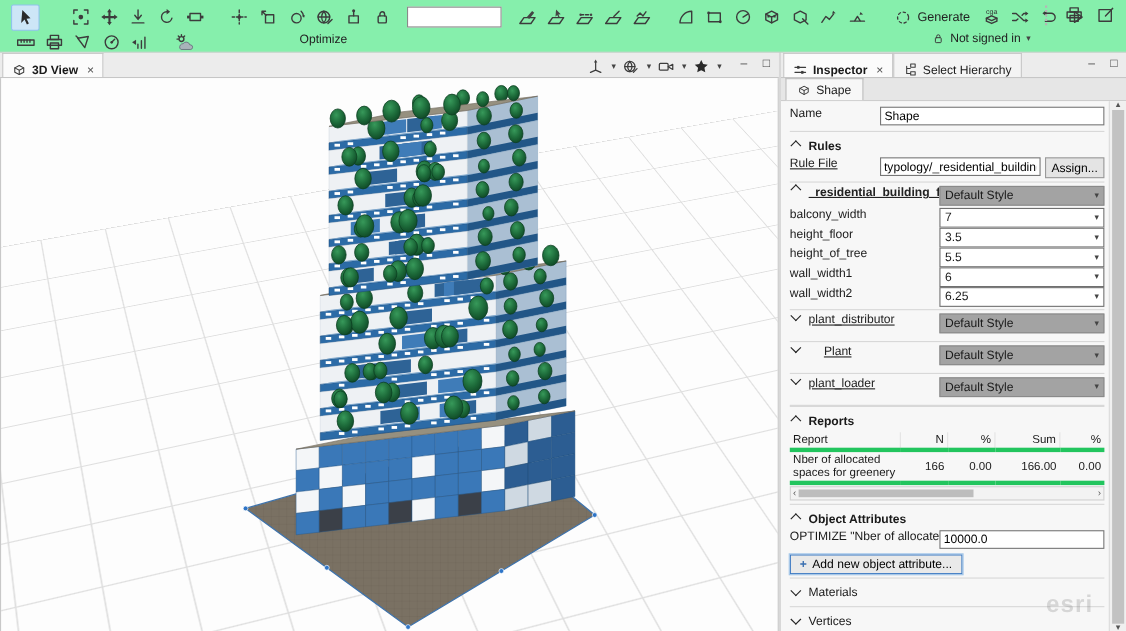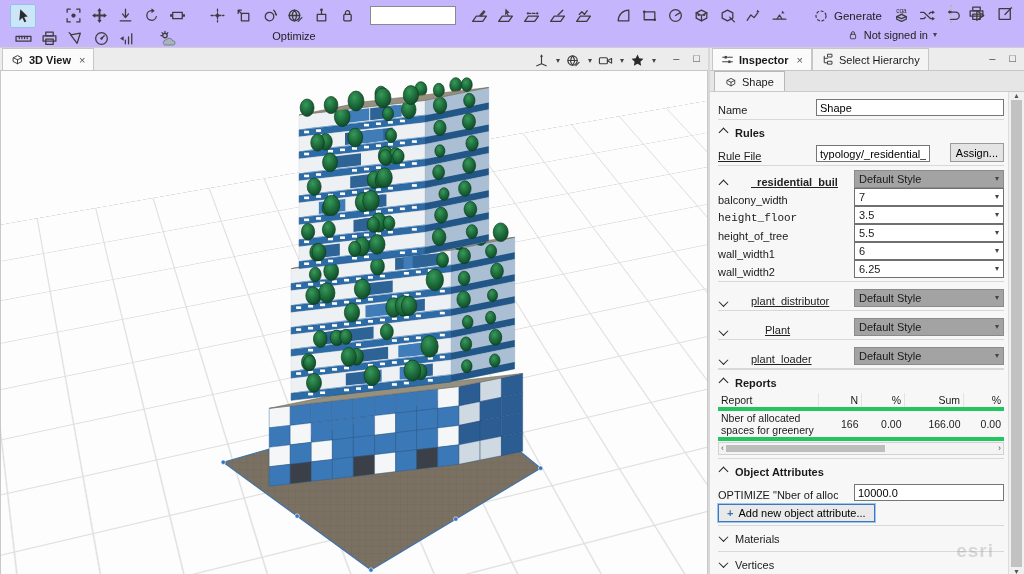--- a/index.html
+++ b/index.html
@@ -1,20 +1,20 @@
 <!DOCTYPE html>
 <html><head>
 <meta charset="utf-8">
 <style>
   html,body{margin:0;padding:0;background:#ddd;}
   body{font-family:"Liberation Sans",sans-serif;font-size:11px;color:#1a1a1a;}
   .app{position:relative;width:1024px;height:574px;background:#f0f0f0;overflow:hidden;}
 
   
-  .toolbar{height:47px;background:#c4b5fd;border-bottom:1px solid #cfcfcf;position:relative;}
+  .toolbar{height:47px;background:#86efac;border-bottom:1px solid #cfcfcf;position:relative;}
   .trow{display:flex;align-items:center;height:27px;padding:2px 6px 0 10px;}
   .trow2{display:flex;align-items:center;height:18px;padding:0 6px 0 10px;position:relative;}
   .tbtn{width:24px;height:22px;display:flex;align-items:center;justify-content:center;border:1px solid transparent;border-radius:2px;flex:none;}
   .tbtn.sm{height:17px;}
   .tbtn.active{background:#cde6f7;border-color:#8fc3ec;}
   .tbtn svg{width:17px;height:17px;}
   .ic{fill:none;stroke:#3c3c3c;stroke-width:1.2;stroke-linecap:round;stroke-linejoin:round;}
   .gap{width:14px;flex:none;} .gap2{width:24px;flex:none;}
   .tsearch{width:80px;height:15px;border:1px solid #8a8a8a;background:#fff;margin:0 10px;font-size:11px;flex:none;}
   .genbtn{display:flex;align-items:center;gap:5px;height:22px;padding:0 6px;border:1px solid transparent;border-radius:2px;flex:none;}
@@ -23,21 +23,21 @@
   .dots{width:4px;height:18px;border-left:2px dotted #b5b5b5;margin-right:4px;}
   .optlbl{position:absolute;left:262px;top:1px;width:64px;text-align:center;color:#222;}
   .signin{position:absolute;right:87px;top:0px;display:flex;align-items:center;gap:5px;color:#222;}
   .caret{font-size:8px;color:#444;line-height:1;}
 
   
   .main{display:flex;height:527px;}
   .left{width:708px;flex:none;display:flex;flex-direction:column;background:#f0f0f0;border-right:2px solid #d8d8d8;}
   .right{flex:1;display:flex;flex-direction:column;background:#f0f0f0;min-width:0;}
   .tabbar{height:22px;display:flex;align-items:flex-end;background:#ececec;border-bottom:1px solid #c6c6c6;padding:0 2px;position:relative;flex:none;}
-  .tab{display:flex;align-items:center;gap:5px;height:21px;padding:0 8px;background:#f4f4f4;border:1px solid #c6c6c6;border-bottom:none;white-space:nowrap;}
+  .tab{display:flex;align-items:flex-end;gap:5px;height:21px;padding:0 8px;background:#f4f4f4;border:1px solid #c6c6c6;border-bottom:none;white-space:nowrap;}
   .tab.active{background:#fbfbfb;font-weight:bold;}
   .tab .x{color:#555;margin-left:3px;font-weight:normal;}
   .tab svg{width:13px;height:13px;}
   .winbtns{position:absolute;right:8px;top:4px;display:flex;gap:14px;color:#444;font-size:11px;}
   .vptools{position:absolute;right:52px;top:3px;display:flex;align-items:center;gap:1px;}
   .vptools svg{width:15px;height:15px;}
 
   
   .vp{flex:1;position:relative;overflow:hidden;background:#fdfdfd;border:1px solid #c8c8c8;border-top:none;}
   .grid3d{position:absolute;left:-950px;top:92px;width:2600px;height:1500px;pointer-events:none;
@@ -47,40 +47,40 @@
   #bsvg{position:absolute;left:0;top:0;width:100%;height:100%;}
 
   
   .subtabbar{height:20px;background:#e6e6e6;display:flex;align-items:flex-end;padding-left:4px;border-bottom:1px solid #cacaca;flex:none;}
   .subtab{display:flex;align-items:center;gap:5px;height:19px;padding:0 10px;background:#f7f7f7;border:1px solid #b8b8b8;border-bottom:none;}
   .subtab svg{width:12px;height:12px;}
   .insp{flex:1;display:flex;position:relative;background:#f7f7f7;min-height:0;}
   .icol{flex:1;padding:5px 4px 0 8px;overflow:hidden;min-width:0;}
   .vscroll{width:15px;flex:none;background:#f0f0f0;border-left:1px solid #dcdcdc;display:flex;flex-direction:column;align-items:center;font-size:7px;color:#555;}
   .vthumb{width:11px;flex:1;background:#c2c2c2;margin:1px 0;}
-  .prow{display:flex;align-items:flex-end;height:19px;margin-bottom:1px;gap:16px;}
+  .prow{display:flex;align-items:flex-start;height:19px;margin-bottom:1px;}
   .pin{height:15px;border:1px solid #767676;background:#fff;font-size:11px;padding:0 3px;font-family:inherit;}
   .link{text-decoration:underline;color:#222;white-space:nowrap;overflow:hidden;}
   .sect{display:flex;align-items:center;height:19px;font-weight:bold;margin:2px 0 1px 0;}
   .hr{border-top:1px solid #d8d8d8;margin:3px 0;}
   .combo{display:flex;align-items:center;justify-content:space-between;border:1px solid #707070;background:#fff;height:16px;padding:0 4px;width:140px;flex:none;}
   .combo.gray{background:#a3a3a3;border-color:#8a8a8a;}
   .btn{border:1px solid #9a9a9a;background:#e4e4e4;height:19px;padding:0 5px;font-size:11px;font-family:inherit;white-space:nowrap;}
   .cv{display:inline-block;width:6px;height:6px;border-left:1.8px solid #222;border-bottom:1.8px solid #222;margin:0 8px 0 2px;flex:none;}
   .cv.up{transform:rotate(135deg);}
   .cv.down{transform:rotate(-45deg) translate(1px,-1px);}
   .rtab{width:100%;border-collapse:collapse;font-size:10.5px;}
   .rtab td{padding:1px 3px;border-bottom:4px solid #22c55e;}
   .rtab .num{text-align:right;}
   .hscroll{height:11px;border:1px solid #d2d2d2;background:#f3f3f3;display:flex;align-items:center;margin:1px 0 2px 0;}
   .harrow{font-size:9px;color:#555;padding:0 2px;line-height:1;}
   .hthumb{height:7px;background:#bdbdbd;width:56%;}
   .addbtn{display:flex;align-items:center;gap:5px;border:1px solid #3a78c2;outline:1px solid #9fc4e8;background:#e9e9e9;height:18px;padding:0 8px;margin:3px 0 2px 0;font-family:inherit;font-size:11px;}
   .plus{color:#3a6fb0;font-weight:bold;}
-  .watermark{position:absolute;right:30px;bottom:12px;font-size:19px;font-weight:bold;color:#777;opacity:.25;letter-spacing:1px;pointer-events:none;}
+  .watermark{position:absolute;right:30px;bottom:12px;font-size:22px;font-weight:bold;color:#777;opacity:.25;letter-spacing:1px;pointer-events:none;}
 </style>
 </head>
 <body>
 
 <svg width="0" height="0" style="position:absolute" aria-hidden="true">
 <defs>
 <symbol id="ic-cursor" viewBox="0 0 16 16">
         <path d="M5 2l7 7-3.4.4 2 4.2-1.7.8-2-4.2L4 13z" fill="#2b2b2b" stroke="none"></path>
       </symbol>
 <symbol id="ic-frame" viewBox="0 0 16 16">
@@ -962,21 +962,21 @@
           </div>
           <div id="attr-rows">
               <div class="prow" style="height: 17px;">
                 <span style="width: 152px;">balcony_width</span>
                 <div class="combo">
                   <span>7</span>
                   <span class="caret">▾</span>
                 </div>
               </div>
               <div class="prow" style="height: 17px;">
-                <span style="width: 152px; font-family: Liberation Mono, monospace;">height_floor</span>
+                <span style="width: 152px;">height_floor</span>
                 <div class="combo">
                   <span>3.5</span>
                   <span class="caret">▾</span>
                 </div>
               </div>
               <div class="prow" style="height: 17px;">
                 <span style="width: 152px;">height_of_tree</span>
                 <div class="combo">
                   <span>5.5</span>
                   <span class="caret">▾</span>

